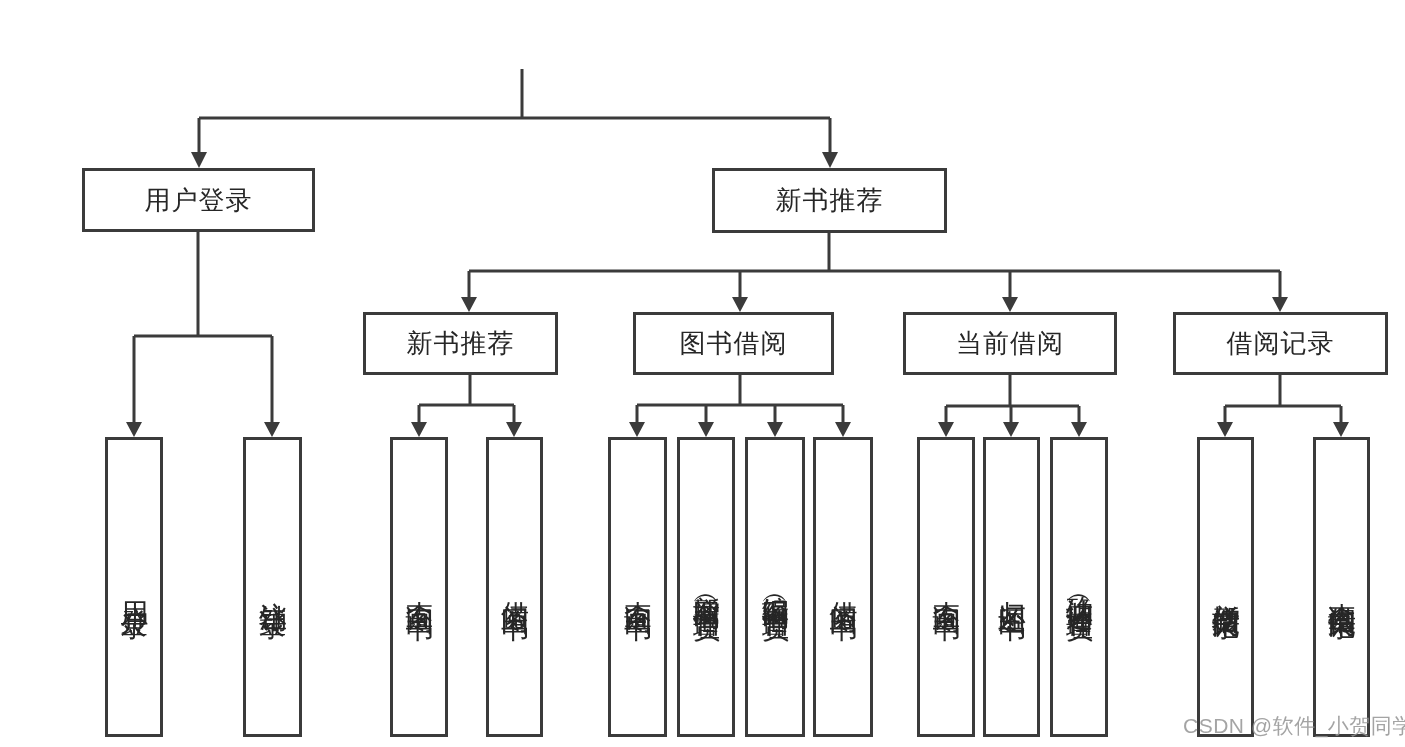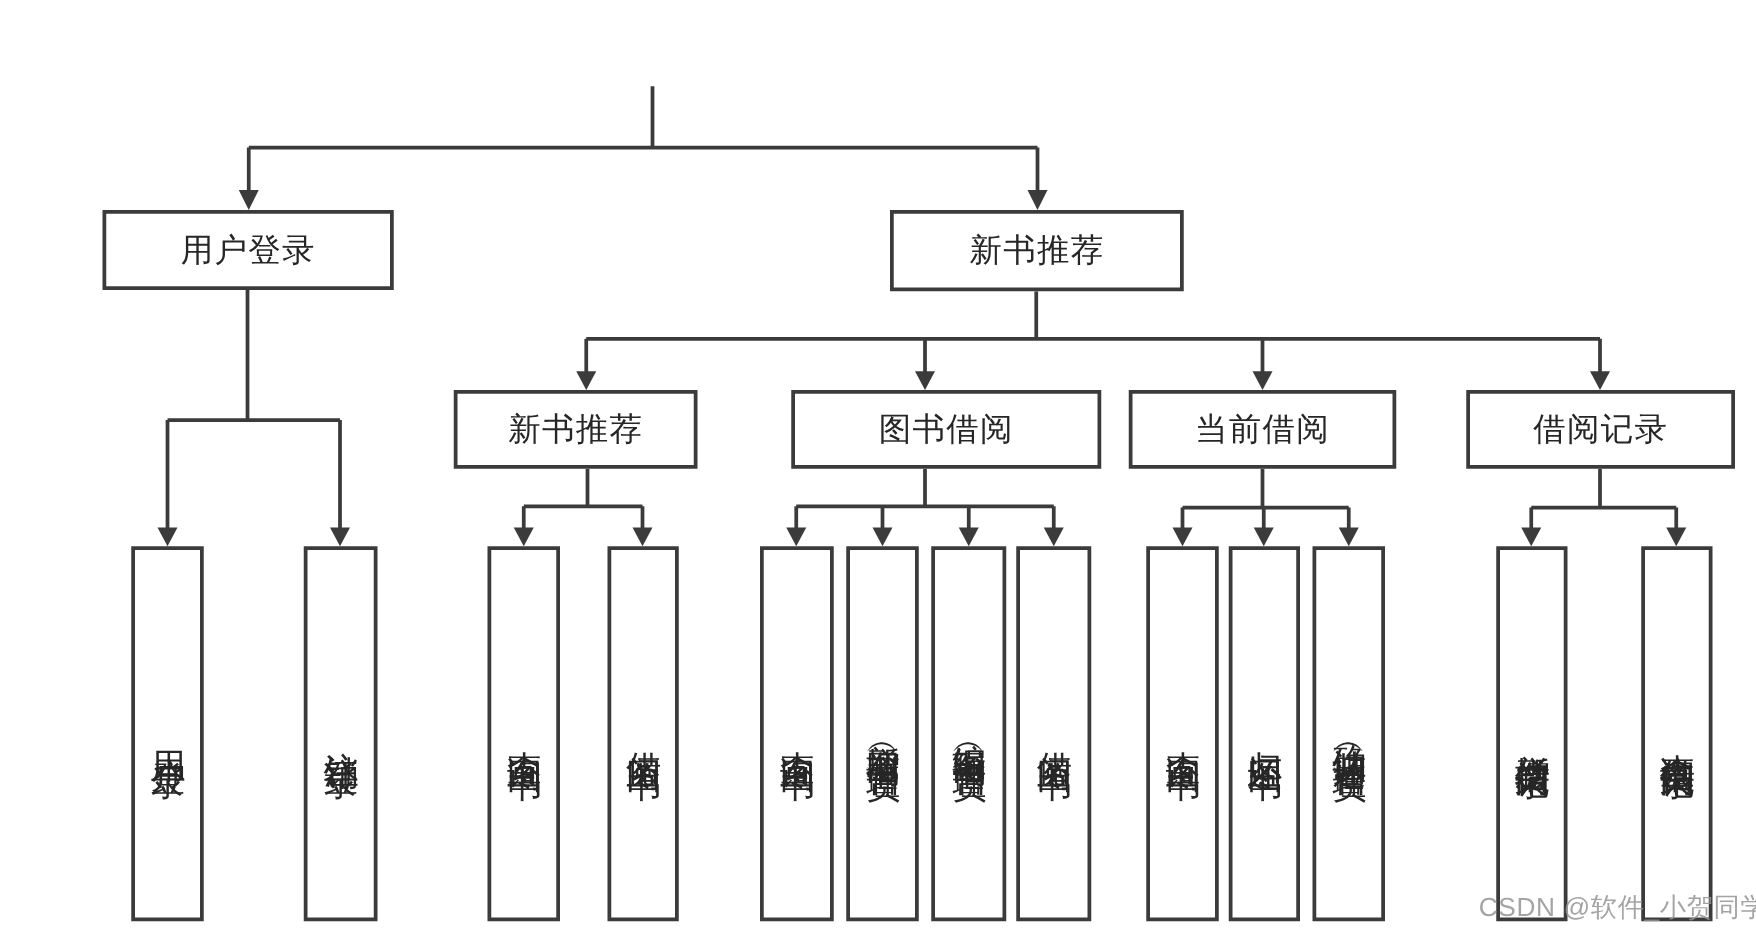--- a/index.html
+++ b/index.html
@@ -35,21 +35,21 @@
   .hbox {
     font-size: 26px;
     letter-spacing: 1px;
     white-space: nowrap;
   }
   .root  { left: 21px;  top: 13px;  width: 1002px; height: 56px; }
   .l2a   { left: 82px;  top: 168px; width: 233px;  height: 64px; }
   .l2b   { left: 712px; top: 168px; width: 235px;  height: 65px; }
   .l3    { top: 312px; height: 63px; }
   .l3a   { left: 363px;  width: 195px; }
-  .l3b   { left: 633px;  width: 248px; }
+  .l3b   { left: 633px;  width: 201px; }
   .l3c   { left: 903px;  width: 214px; }
   .l3d   { left: 1173px; width: 215px; }
   .leaf  { top: 437px; height: 300px; }
   .vtext {
     writing-mode: vertical-rl;
     text-orientation: mixed;
     color: #262626;
     font-size: 28px;
     letter-spacing: 4px;
     line-height: 1;

